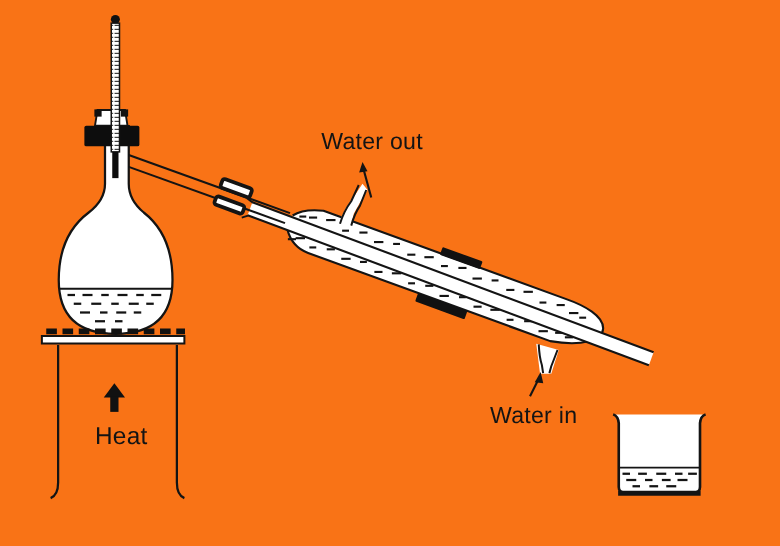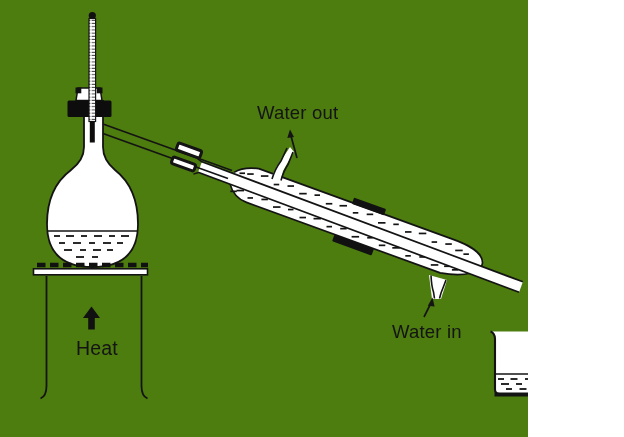--- a/index.html
+++ b/index.html
@@ -1,16 +1,16 @@
 <!DOCTYPE html>
 <html><head>
 <meta charset="utf-8">
 <style>
   html,body{margin:0;padding:0;background:#ffffff;}
-  .stage{position:relative;width:528px;height:437px;background:#4d7c0f;overflow:hidden;
+  .stage{position:relative;width:624px;height:437px;background:#f97316;overflow:hidden;
          font-family:"Liberation Sans", sans-serif;}
   svg{position:absolute;left:0;top:0;}
   text{fill:#141414;}
   .lbl{font-size:18.5px;letter-spacing:0.2px;}
   .lbl-heat{font-size:19.5px;}
 </style>
 </head>
 <body>
 
 <div class="stage">

